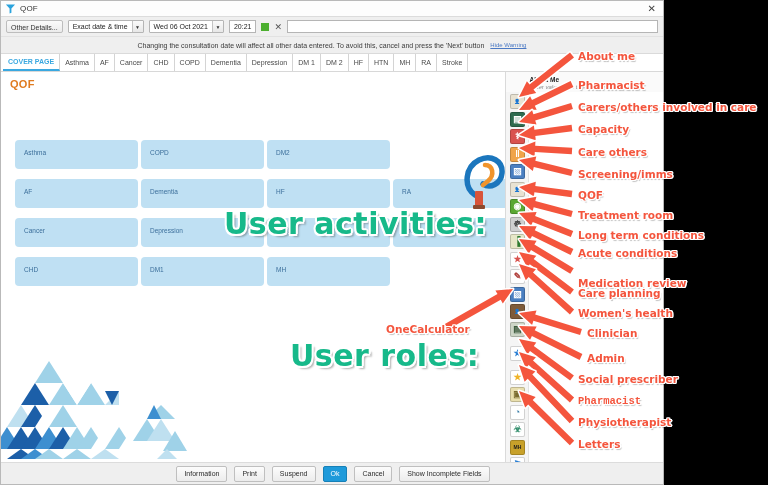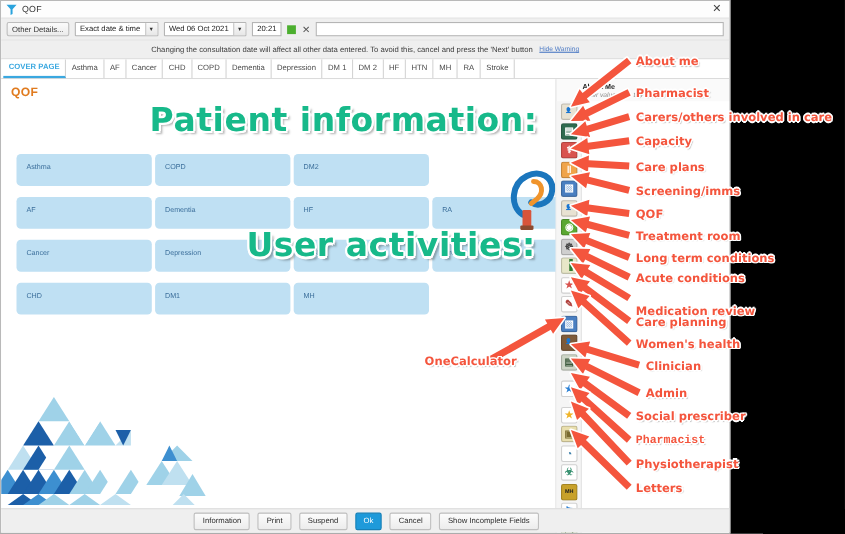--- a/index.html
+++ b/index.html
@@ -321,27 +321,27 @@
       <polygon points="519.0,339.0 536.3,342.4 533.8,345.9 573.9,375.4 570.1,380.6 530.0,351.1 527.4,354.5" fill="#ffffff" stroke="#ffffff" stroke-width="3" stroke-linejoin="round"></polygon>
       <polygon points="519.0,339.0 536.3,342.4 533.8,345.9 573.9,375.4 570.1,380.6 530.0,351.1 527.4,354.5" fill="#f4553d"></polygon>
       <polygon points="519.0,352.0 535.9,357.2 533.0,360.4 574.1,397.6 569.9,402.4 528.7,365.1 525.8,368.3" fill="#ffffff" stroke="#ffffff" stroke-width="3" stroke-linejoin="round"></polygon>
       <polygon points="519.0,352.0 535.9,357.2 533.0,360.4 574.1,397.6 569.9,402.4 528.7,365.1 525.8,368.3" fill="#f4553d"></polygon>
       <polygon points="519.0,365.0 535.4,371.5 532.3,374.4 574.3,418.8 569.7,423.2 527.7,378.8 524.6,381.8" fill="#ffffff" stroke="#ffffff" stroke-width="3" stroke-linejoin="round"></polygon>
       <polygon points="519.0,365.0 535.4,371.5 532.3,374.4 574.3,418.8 569.7,423.2 527.7,378.8 524.6,381.8" fill="#f4553d"></polygon>
       <polygon points="519.0,391.0 535.7,396.9 532.7,399.9 574.2,440.7 569.8,445.3 528.2,404.5 525.2,407.6" fill="#ffffff" stroke="#ffffff" stroke-width="3" stroke-linejoin="round"></polygon>
       <polygon points="519.0,391.0 535.7,396.9 532.7,399.9 574.2,440.7 569.8,445.3 528.2,404.5 525.2,407.6" fill="#f4553d"></polygon>
     </svg>
   <div class="ann" id="annlayer">
-      <div class="big" style="left: 136px; top: 92px; font-size: 30px; color: rgb(23, 185, 138);">Patient information:</div>
       <div class="big" style="left: 224px; top: 206px; font-size: 30px; color: rgb(23, 185, 138);">User activities:</div>
+      <div class="big" style="left: 290px; top: 338px; font-size: 30px; color: rgb(23, 185, 138);">User roles:</div>
       <div class="alabel" style="left: 578px; top: 50px; color: rgb(244, 85, 61);">About me</div>
       <div class="alabel" style="left: 578px; top: 79px; color: rgb(244, 85, 61);">Pharmacist</div>
       <div class="alabel" style="left: 578px; top: 101px; color: rgb(244, 85, 61);">Carers/others involved in care</div>
       <div class="alabel" style="left: 578px; top: 123px; color: rgb(244, 85, 61);">Capacity</div>
-      <div class="alabel" style="left: 578px; top: 146px; color: rgb(244, 85, 61);">Care plans</div>
+      <div class="alabel" style="left: 578px; top: 146px; color: rgb(244, 85, 61);">Care others</div>
       <div class="alabel" style="left: 578px; top: 168px; color: rgb(244, 85, 61); text-align: right;">Screening/imms</div>
       <div class="alabel" style="left: 578px; top: 189px; color: rgb(244, 85, 61);">QOF</div>
       <div class="alabel" style="left: 578px; top: 209px; color: rgb(244, 85, 61);">Treatment room</div>
       <div class="alabel" style="left: 578px; top: 229px; color: rgb(244, 85, 61);">Long term conditions</div>
       <div class="alabel" style="left: 578px; top: 247px; color: rgb(244, 85, 61);">Acute conditions</div>
       <div class="alabel" style="left: 578px; top: 266px; color: rgb(244, 85, 61); margin-top: 11px;">Medication review</div>
       <div class="alabel" style="left: 578px; top: 287px; color: rgb(244, 85, 61);">Care planning</div>
       <div class="alabel" style="left: 578px; top: 307px; color: rgb(244, 85, 61);">Women's health</div>
       <div class="alabel" style="left: 386px; top: 323px; color: rgb(244, 85, 61);">OneCalculator</div>
       <div class="alabel" style="left: 587px; top: 327px; color: rgb(244, 85, 61); text-align: right;">Clinician</div>

